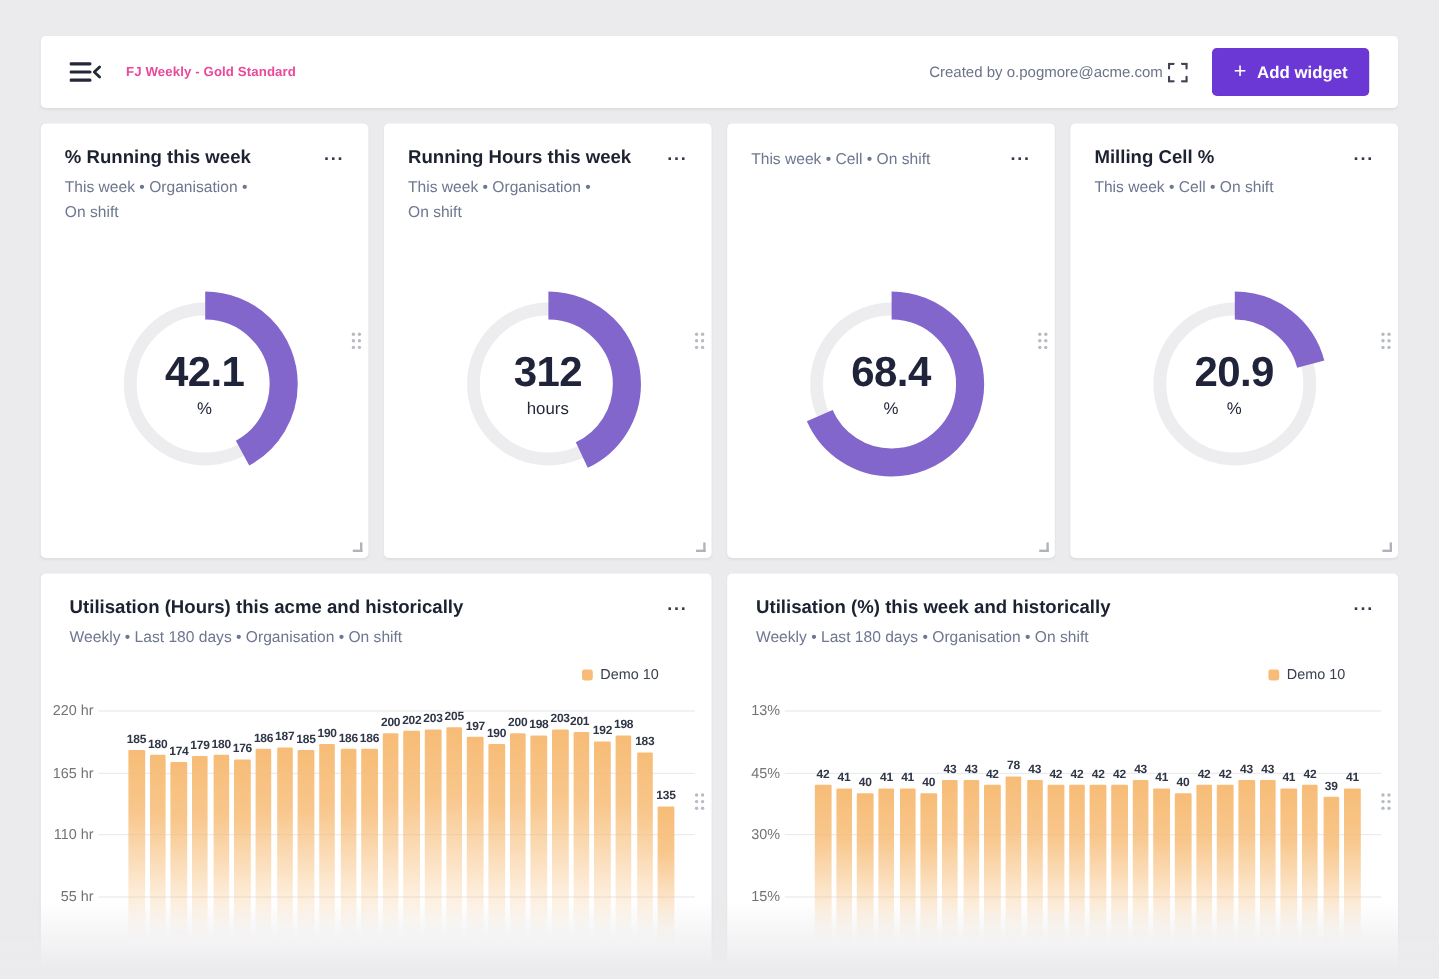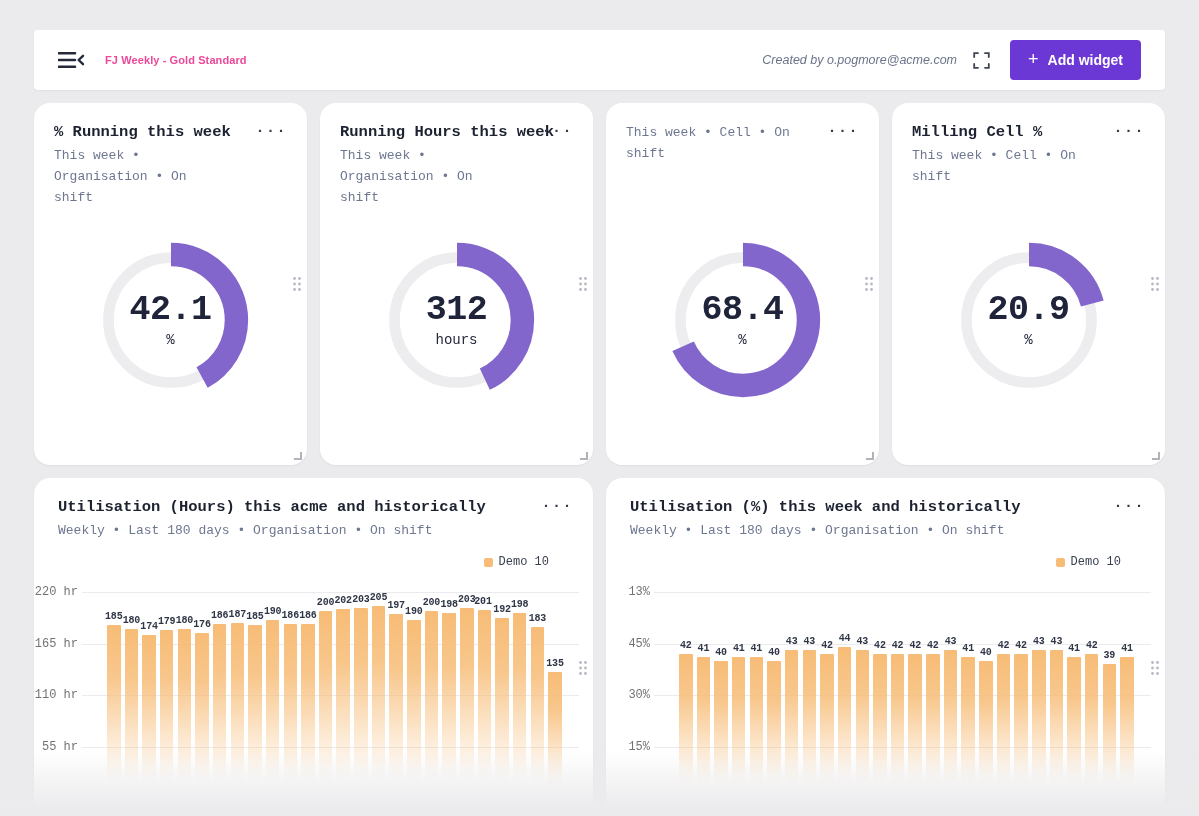--- a/index.html
+++ b/index.html
@@ -14,37 +14,36 @@
 
   
   .topbar {
     height:60px; background:#fff; border-radius:4px;
     box-shadow:0 1px 2px rgba(20,24,40,.05);
     display:flex; align-items:center; padding:0 24px; margin-bottom:13px;
   }
   .menu-toggle { display:flex; align-items:center; cursor:pointer; margin-right:20px; }
   .page-title { font-size:11px; font-weight:700; letter-spacing:.1px; color:#ec4899; }
   .topbar-right { margin-left:auto; display:flex; align-items:center; }
-  .created-by { font-size:12.5px; color:#6a7388; margin-right:16px;font-style:italic; }
+  .created-by { font-size:12.5px; color:#6a7388; margin-right:4px; }
   .fs-btn { margin-right:20px; display:flex; cursor:pointer; }
   .add-widget {
     background:var(--accent,#6c38d5); color:#fff; border:none; border-radius:4px;
     height:40px; padding:0 18px; font-size:14px; font-weight:600;
     font-family:"Liberation Sans", sans-serif;
     display:flex; align-items:center; gap:9px; cursor:pointer;
   }
   .add-widget .plus { font-size:18px; font-weight:400; line-height:1; margin-top:-2px; }
 
   
   .row-gauges { display:grid; grid-template-columns:repeat(4,1fr); gap:13px; margin-bottom:13px; }
   .row-charts { display:grid; grid-template-columns:repeat(2,1fr); gap:13px; }
   .card {
-    background:#fff; border-radius:16px; position:relative;
+    background:#fff; border-radius:4px; position:relative;
     box-shadow:0 1px 2px rgba(20,24,40,.05);
-    font-family:Liberation Mono, monospace;
   }
   .gauge-card { height:362px; padding:20px 20px; }
   .chart-card { height:400px; padding:20px 24px; }
 
   .card-title { font-size:15.5px; font-weight:700; color:#1d2231; margin-bottom:5px; }
   .card-sub { font-size:13px; color:#6d7790; line-height:1.6; }
   .gauge-card .card-sub { padding-right:60px; }
   .menu-dots {
     position:absolute; top:18px; right:20px; font-size:15px; font-weight:700;
     letter-spacing:1.5px; color:#353b4a; cursor:pointer; line-height:1;
@@ -355,21 +354,21 @@
           <div class="bar-label" style="left: 79.35px; top: 51.2333px;">41</div>
           <div class="bar" style="left: 103.25px; top: 68.6667px; height: 137.333px;"></div>
           <div class="bar-label" style="left: 97px; top: 54.6667px;">40</div>
           <div class="bar" style="left: 120.9px; top: 58.3667px; height: 147.633px;"></div>
           <div class="bar-label" style="left: 114.65px; top: 44.3667px;">43</div>
           <div class="bar" style="left: 138.55px; top: 58.3667px; height: 147.633px;"></div>
           <div class="bar-label" style="left: 132.3px; top: 44.3667px;">43</div>
           <div class="bar" style="left: 156.2px; top: 61.8px; height: 144.2px;"></div>
           <div class="bar-label" style="left: 149.95px; top: 47.8px;">42</div>
           <div class="bar" style="left: 173.85px; top: 54.9333px; height: 151.067px;"></div>
-          <div class="bar-label" style="left: 167.6px; top: 40.9333px;">44</div>
+          <div class="bar-label" style="left: 167.6px; top: 40.9333px;">78</div>
           <div class="bar" style="left: 191.5px; top: 58.3667px; height: 147.633px;"></div>
           <div class="bar-label" style="left: 185.25px; top: 44.3667px;">43</div>
           <div class="bar" style="left: 209.15px; top: 61.8px; height: 144.2px;"></div>
           <div class="bar-label" style="left: 202.9px; top: 47.8px;">42</div>
           <div class="bar" style="left: 226.8px; top: 61.8px; height: 144.2px;"></div>
           <div class="bar-label" style="left: 220.55px; top: 47.8px;">42</div>
           <div class="bar" style="left: 244.45px; top: 61.8px; height: 144.2px;"></div>
           <div class="bar-label" style="left: 238.2px; top: 47.8px;">42</div>
           <div class="bar" style="left: 262.1px; top: 61.8px; height: 144.2px;"></div>
           <div class="bar-label" style="left: 255.85px; top: 47.8px;">42</div>

